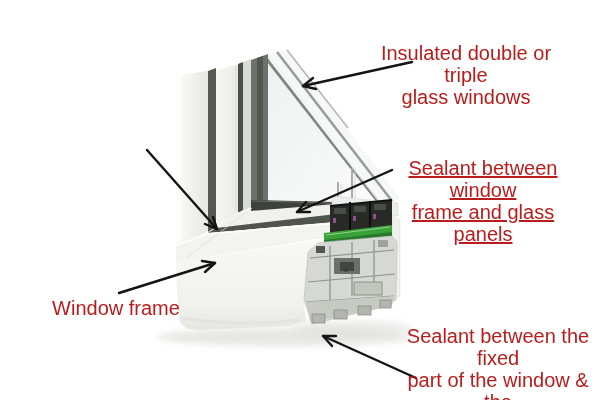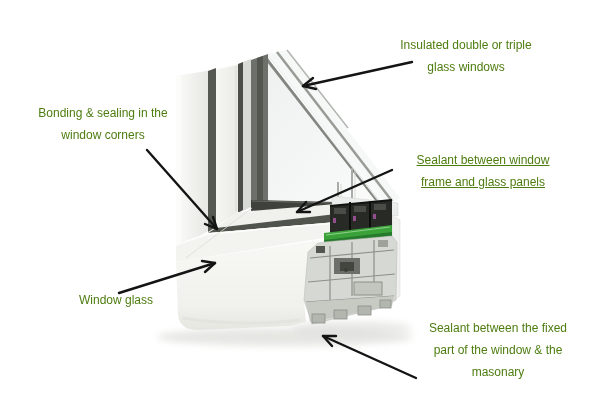--- a/index.html
+++ b/index.html
@@ -2,22 +2,22 @@
 <html><head>
 <meta charset="utf-8">
 <style>
   html,body{margin:0;padding:0;background:#ffffff;}
   #canvas{
     position:relative;width:600px;height:400px;overflow:hidden;
     background:#ffffff;font-family:"Liberation Sans",sans-serif;
   }
   #art{position:absolute;left:0;top:0;}
   .label{
-    position:absolute;font-size:12px;line-height:22px;color:#4d7c0f;
-    text-align:center;white-space:pre-line;letter-spacing:0px;
+    position:absolute;font-size:20px;line-height:22px;color:#b91c1c;
+    text-align:center;white-space:pre-line;letter-spacing:0px;margin-top:8px;
   }
   #label-glass{left:366px;top:34px;width:200px;}
   #label-bonding{left:3px;top:102px;width:200px;}
   #label-sealant-glass{left:383px;top:149px;width:200px;text-decoration:underline;}
   #label-frame{left:36px;top:289px;width:160px;}
   #label-sealant-masonry{left:395px;top:317px;width:206px;}
   .arrow{stroke:#141414;stroke-width:2.4;fill:none;stroke-linecap:round;stroke-linejoin:round;}
   .chamber{stroke:#8d908a;stroke-width:1.2;fill:none;}
 </style>
 </head>
@@ -152,22 +152,20 @@
       </g>
       <g>
         <path class="arrow" d="M416,378 L323,336"></path>
         <polyline class="arrow" points="332,346 323,336 336,336"></polyline>
       </g>
     </g>
   </svg>
 
   <div class="label" id="label-glass">Insulated double or triple
 glass windows</div>
-  <div class="label" id="label-bonding">Bonding &amp; sealing in the
-window corners</div>
   <div class="label" id="label-sealant-glass">Sealant between window
 frame and glass panels</div>
-  <div class="label" id="label-frame">Window glass</div>
+  <div class="label" id="label-frame">Window frame</div>
   <div class="label" id="label-sealant-masonry">Sealant between the fixed
 part of the window &amp; the
 masonary</div>
 
 </div>
 
 </body></html>

